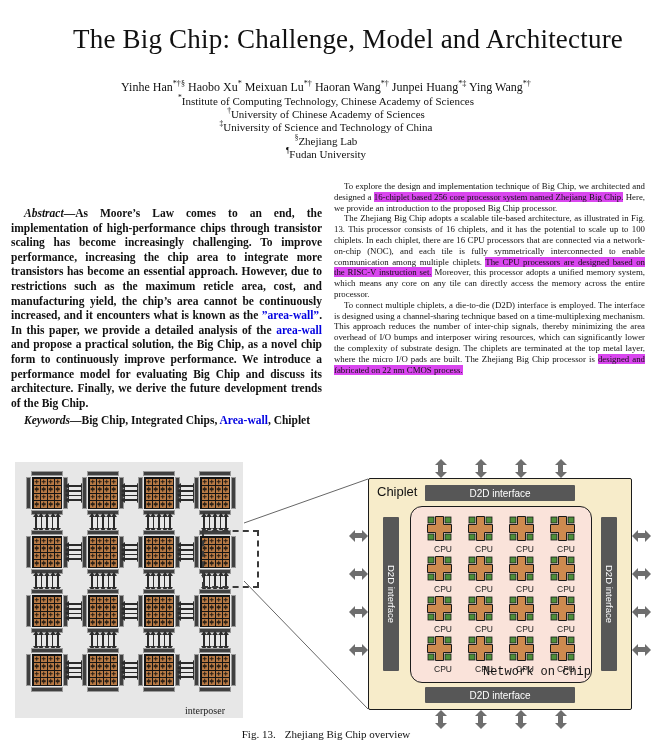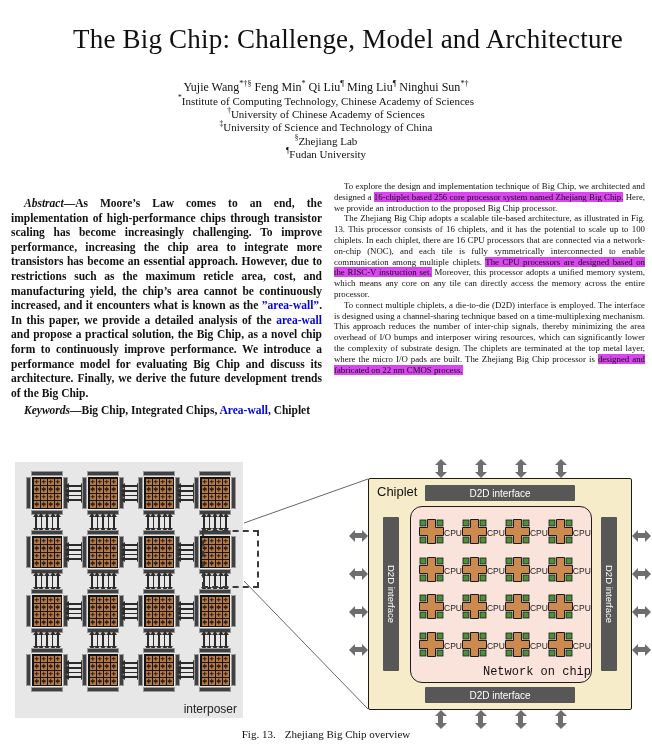--- a/index.html
+++ b/index.html
@@ -20,21 +20,21 @@
   .affil-line { font-size:11px; line-height:13.2px; }
   .sup { vertical-align:super; font-size:68%; line-height:0; }
   .ital { font-style:italic; }
   .blue { color:#0000e0; }
   .hl { background:#d946ef; }
 
   .col-left {
     position:absolute; left:11px; top:196px; width:311px;
     font-weight:bold; font-size:11.5px; line-height:14.6px; text-align:justify;
   }
-  .col-left .para { text-indent:13px; }
+  .col-left .para { text-indent:13px;margin-top:10px; }
   .keywords { margin-top:3px; text-indent:13px; }
 
   .col-right {
     position:absolute; left:334px; top:181px; width:311px;
     font-size:8.8px; line-height:10.8px; text-align:justify;
   }
   .sec-head {
     text-align:center; font-variant:small-caps; font-size:9.6px;
     margin:0 0 5px 0; line-height:12px;
   }
@@ -48,22 +48,22 @@
     position:absolute; left:15px; top:7px; width:228px; height:256px;
     background:#e7e7e7;
   }
   #ip-grid {
     position:absolute; left:11px; top:9px;
     display:grid;
     grid-template-columns:42px 14px 42px 14px 42px 14px 42px;
     grid-template-rows:44px 15px 44px 15px 44px 15px 44px;
   }
   .ip-label {
-    position:absolute; right:6px; bottom:2px;
-    font-family:Liberation Sans, sans-serif; font-size:12px; color:#222;
+    position:absolute; right:18px; bottom:2px;
+    font-family:Liberation Serif, serif; font-size:10px; color:#222;
   }
   .chip { position:relative; width:42px; height:44px; }
   .cbar { position:absolute; background:#3f3f3f; border:1px solid #9a9a9a; }
   .cbar-t { left:5px; right:5px; top:0; height:5px; }
   .cbar-b { left:5px; right:5px; bottom:0; height:5px; }
   .cbar-l { left:0; top:6px; bottom:6px; width:5px; }
   .cbar-r { right:0; top:6px; bottom:6px; width:5px; }
   .ccore {
     position:absolute; left:6px; right:6px; top:6px; bottom:6px;
     background:#141414; padding:1.5px;
@@ -111,21 +111,21 @@
   .d2d-left   { left:14px;  top:38px; width:16px; height:154px; writing-mode:vertical-rl; font-size:9.5px; }
   .d2d-right  { right:14px; top:38px; width:16px; height:154px; writing-mode:vertical-rl; font-size:9.5px; }
   .noc-box {
     position:absolute; left:41px; top:27px; width:182px; height:177px;
     background:#fae3da; border:1.6px solid #1c1c1c; border-radius:12px;
   }
   #cpu-grid {
     position:absolute; left:8px; right:8px; top:9px; bottom:18px;
     display:grid; grid-template-columns:repeat(4,1fr); row-gap:2px; justify-items:center;
   }
-  .cpu { display:flex; align-items:center; }
+  .cpu { display:flex; flex-direction:column; align-items:flex-end; }
   .cpu-lbl { font-family:"Liberation Sans", sans-serif; font-size:8.5px; color:#222; line-height:9px; }
   .noc-label {
     position:absolute; right:0; bottom:3px;
     font-family:Liberation Mono, monospace; font-size:12px; color:#111;
   }
 
   .tav { position:absolute; display:flex; flex-direction:column; align-items:center; width:13px; }
   .tav i { display:block; width:0; height:0; }
   .tav .u { border-left:6px solid transparent; border-right:6px solid transparent; border-bottom:6px solid #6e6e6e; }
   .tav .s { width:5px; height:7px; background:#6e6e6e; }
@@ -141,21 +141,21 @@
     text-align:center; font-size:11px; color:#111;
   }
   .fig-caption .cap-label { margin-right:9px; }
 </style>
 </head>
 <body>
 
 <div class="title">The Big Chip: Challenge, Model and Architecture</div>
 
 <div class="authors-block">
-  <div><span>Yujie Wang</span><span class="sup">*†§</span><span> Feng Min</span><span class="sup">*</span><span> Qi Liu</span><span class="sup">¶</span><span> Ming Liu</span><span class="sup">¶</span><span> Ninghui Sun</span><span class="sup">*†</span></div>
+  <div><span>Yinhe Han</span><span class="sup">*†§</span><span> Haobo Xu</span><span class="sup">*</span><span> Meixuan Lu</span><span class="sup">*†</span><span> Haoran Wang</span><span class="sup">*†</span><span> Junpei Huang</span><span class="sup">*‡</span><span> Ying Wang</span><span class="sup">*†</span></div>
   <div class="affil-line"><span class="sup">*</span><span>Institute of Computing Technology, Chinese Academy of Sciences</span></div>
   <div class="affil-line"><span class="sup">†</span><span>University of Chinese Academy of Sciences</span></div>
   <div class="affil-line"><span class="sup">‡</span><span>University of Science and Technology of China</span></div>
   <div class="affil-line"><span class="sup">§</span><span>Zhejiang Lab</span></div>
   <div class="affil-line"><span class="sup">¶</span><span>Fudan University</span></div>
 </div>
 
 <div class="col-left">
   <div class="para"><span class="ital">Abstract</span><span>—As Moore’s Law comes to an end, the implementation of high-performance chips through transistor scaling has become increasingly challenging. To improve performance, increasing the chip area to integrate more transistors has become an essential approach. However, due to restrictions such as the maximum reticle area, cost, and manufacturing yield, the chip’s area cannot be continuously increased, and it encounters what is known as the </span><span class="blue">”area-wall”</span><span>. In this paper, we provide a detailed analysis of the </span><span class="blue">area-wall</span><span> and propose a practical solution, the Big Chip, as a novel chip form to continuously improve performance. We introduce a performance model for evaluating Big Chip and discuss its architecture. Finally, we derive the future development trends of the Big Chip.</span></div>
   <div class="keywords"><span class="ital">Keywords</span><span>—Big Chip, Integrated Chips, </span><span class="blue">Area-wall</span><span>, Chiplet</span></div>

